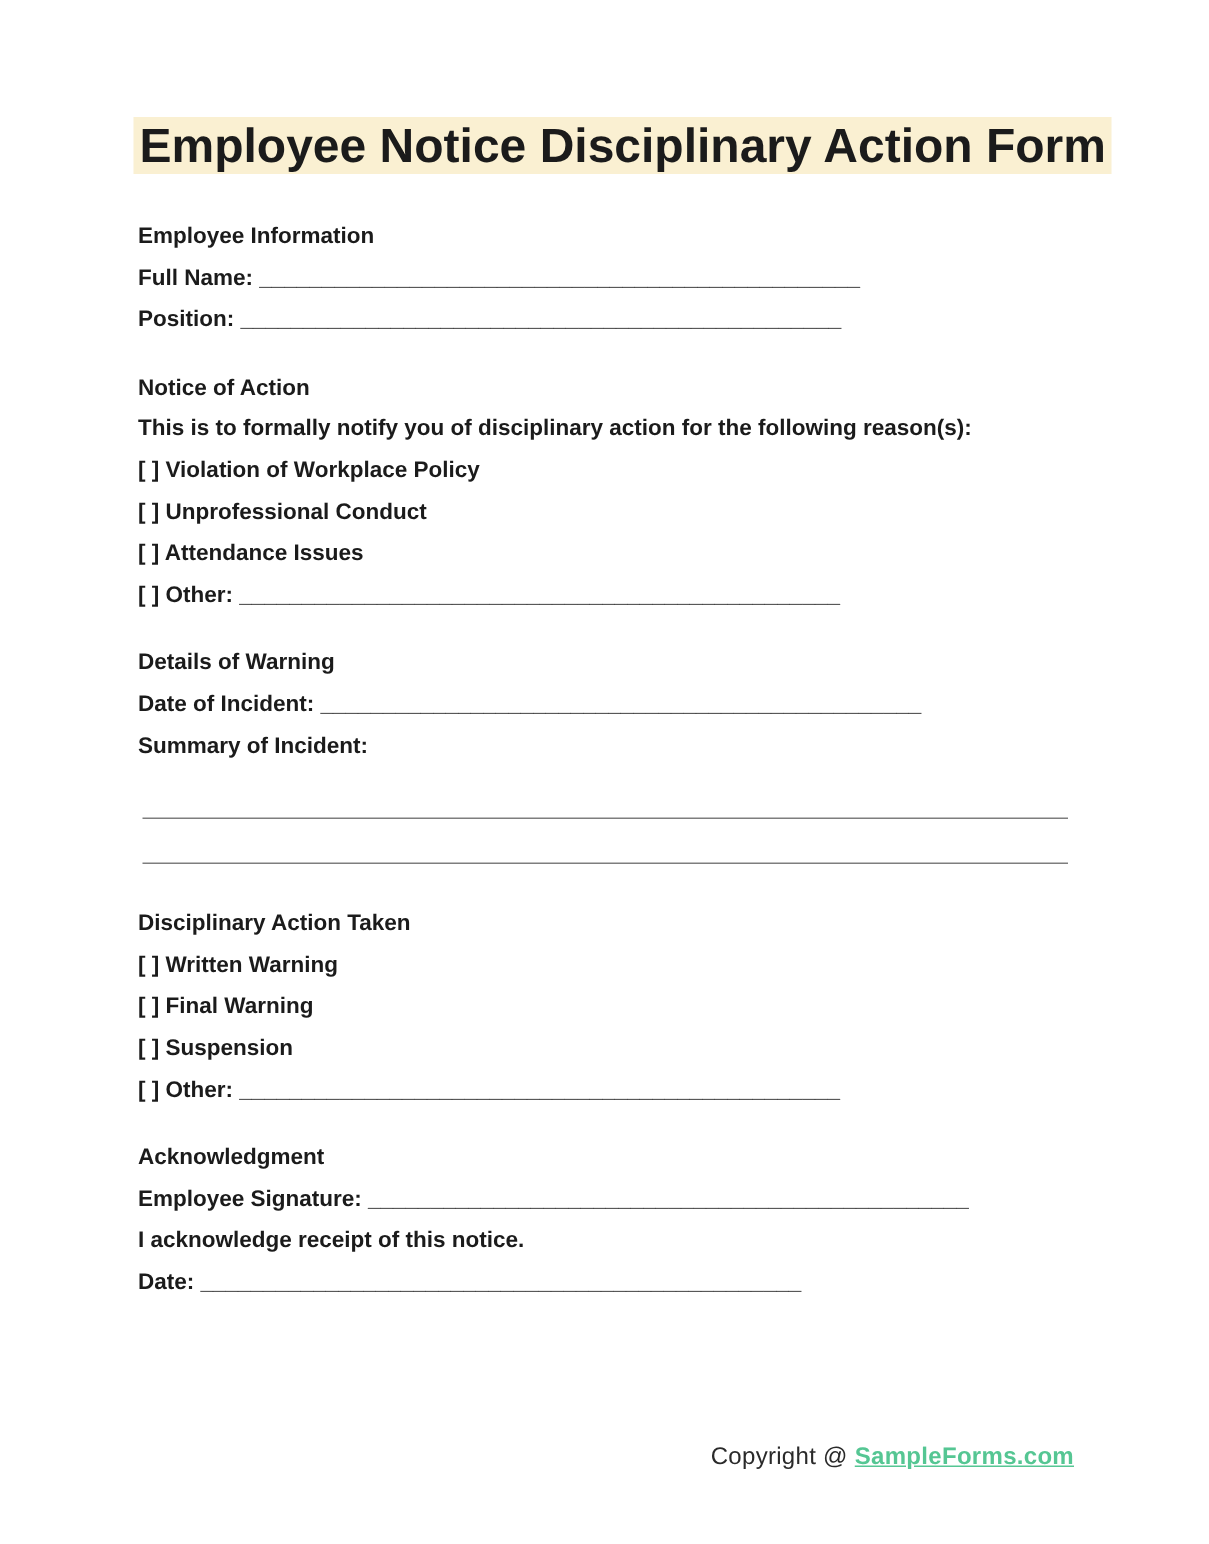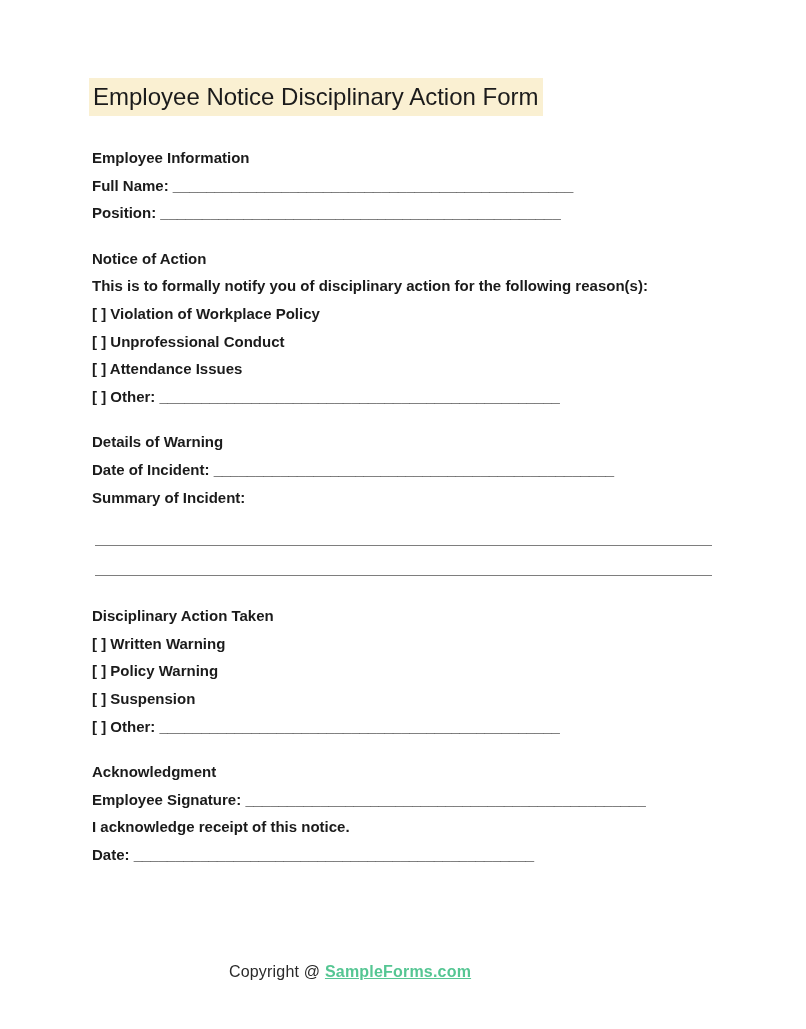--- a/index.html
+++ b/index.html
@@ -16,22 +16,22 @@
   }
   .page {
     padding: 78px 90px 0 92px;
     box-sizing: border-box;
     width: 806px;
     height: 1029px;
     position: relative;
   }
   .doc-title {
     display: inline-block;
-    font-size: 24px;
-    font-weight: normal;
+    font-size: 32px;
+    font-weight: bold;
     line-height: 38px;
     background: #FAF0D2;
     padding: 0 4px;
     margin: 0 0 28px -3px;
     white-space: nowrap;
   }
   .section {
     margin: 0 0 18px 0;
   }
   .line {
@@ -50,23 +50,23 @@
     border-bottom: 1px solid #7e7e7e;
     margin-left: 3px;
   }
   .write-line.first { margin-top: 34px; }
   .write-line.second { margin-top: 29px; }
   .details-section { margin-bottom: 0; }
   .after-rules { margin-top: 26px; }
   .footer {
     position: absolute;
     left: 0;
-    right: 16px;
+    right: 0;
     bottom: 44px;
-    text-align: center;
+    text-align: right;
     padding-right: 90px;
     font-size: 16px;
     line-height: 26px;
     color: #2a2a2a;
     letter-spacing: 0.2px;
   }
   .footer-link {
     color: #55C693;
     font-weight: bold;
     text-decoration: underline;
@@ -103,21 +103,21 @@
     <p class="line"><span>Date of Incident:</span> <span class="fill">________________________________________________</span></p>
     <p class="line">Summary of Incident:</p>
     <div class="write-line first"></div>
     <div class="write-line second"></div>
   </div>
 
   
   <div class="section after-rules">
     <p class="line">Disciplinary Action Taken</p>
     <p class="line"><span>[ ]</span> <span>Written Warning</span></p>
-    <p class="line"><span>[ ]</span> <span>Policy Warning</span></p>
+    <p class="line"><span>[ ]</span> <span>Final Warning</span></p>
     <p class="line"><span>[ ]</span> <span>Suspension</span></p>
     <p class="line"><span>[ ]</span> <span>Other:</span> <span class="fill">________________________________________________</span></p>
   </div>
 
   
   <div class="section">
     <p class="line">Acknowledgment</p>
     <p class="line"><span>Employee Signature:</span> <span class="fill">________________________________________________</span></p>
     <p class="line">I acknowledge receipt of this notice.</p>
     <p class="line"><span>Date:</span> <span class="fill">________________________________________________</span></p>

